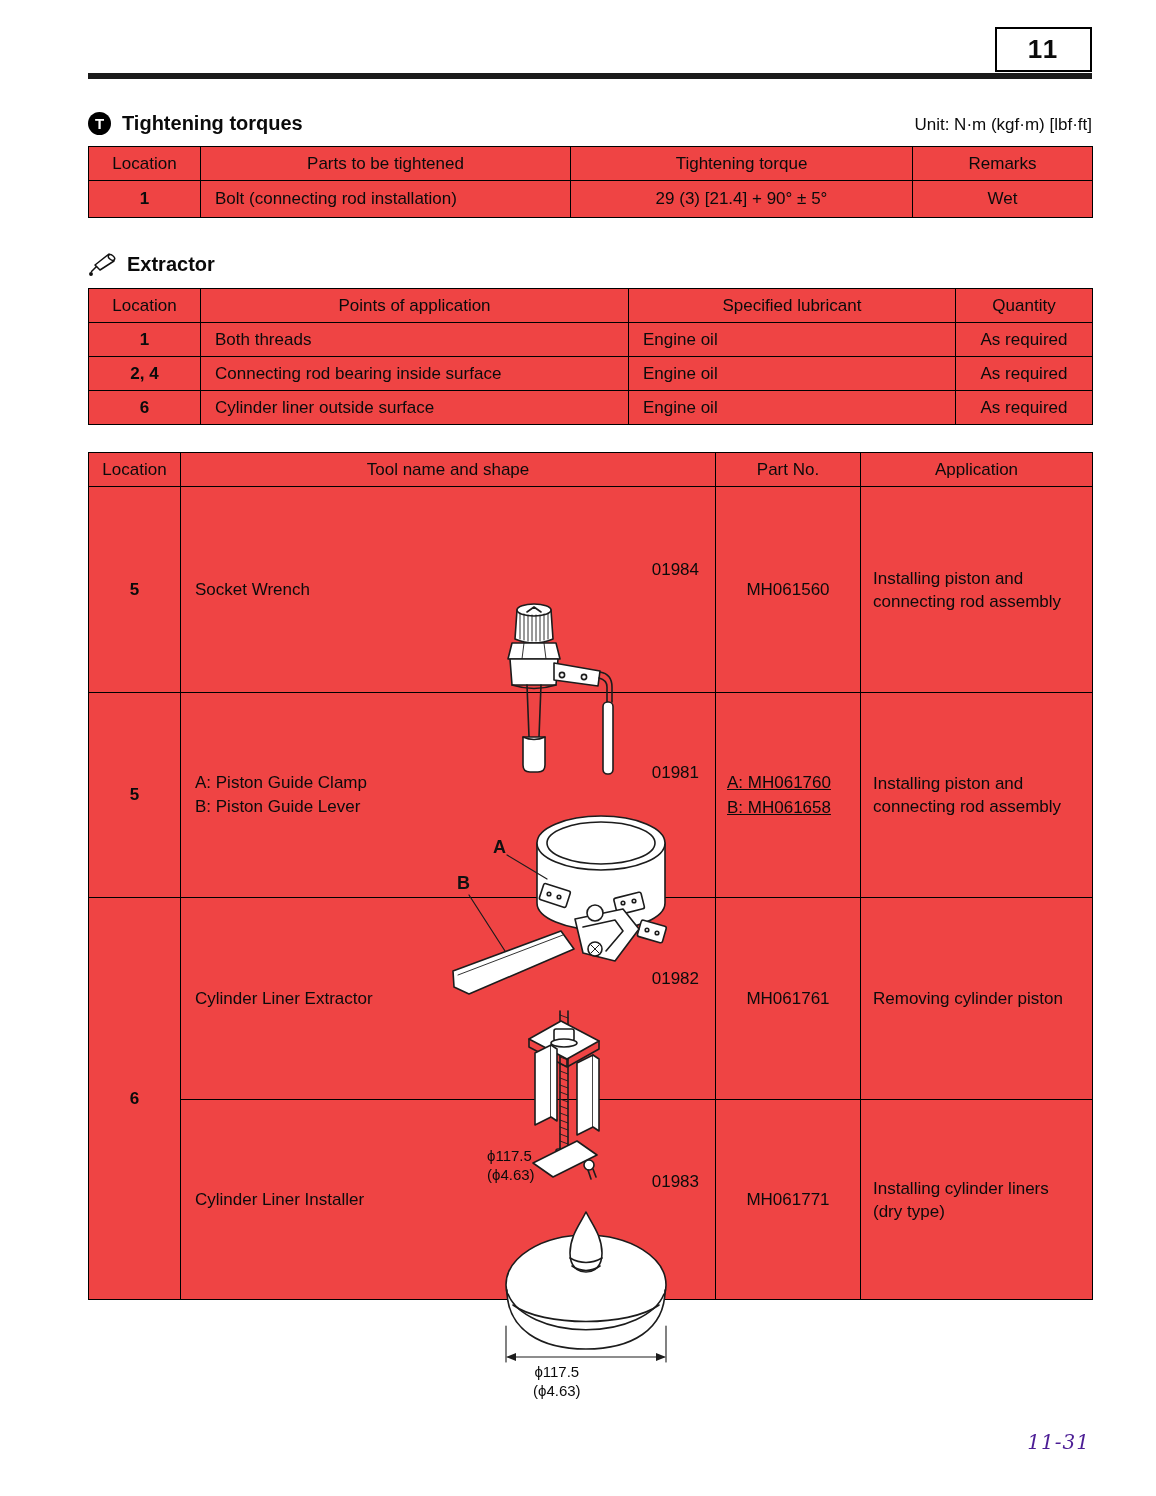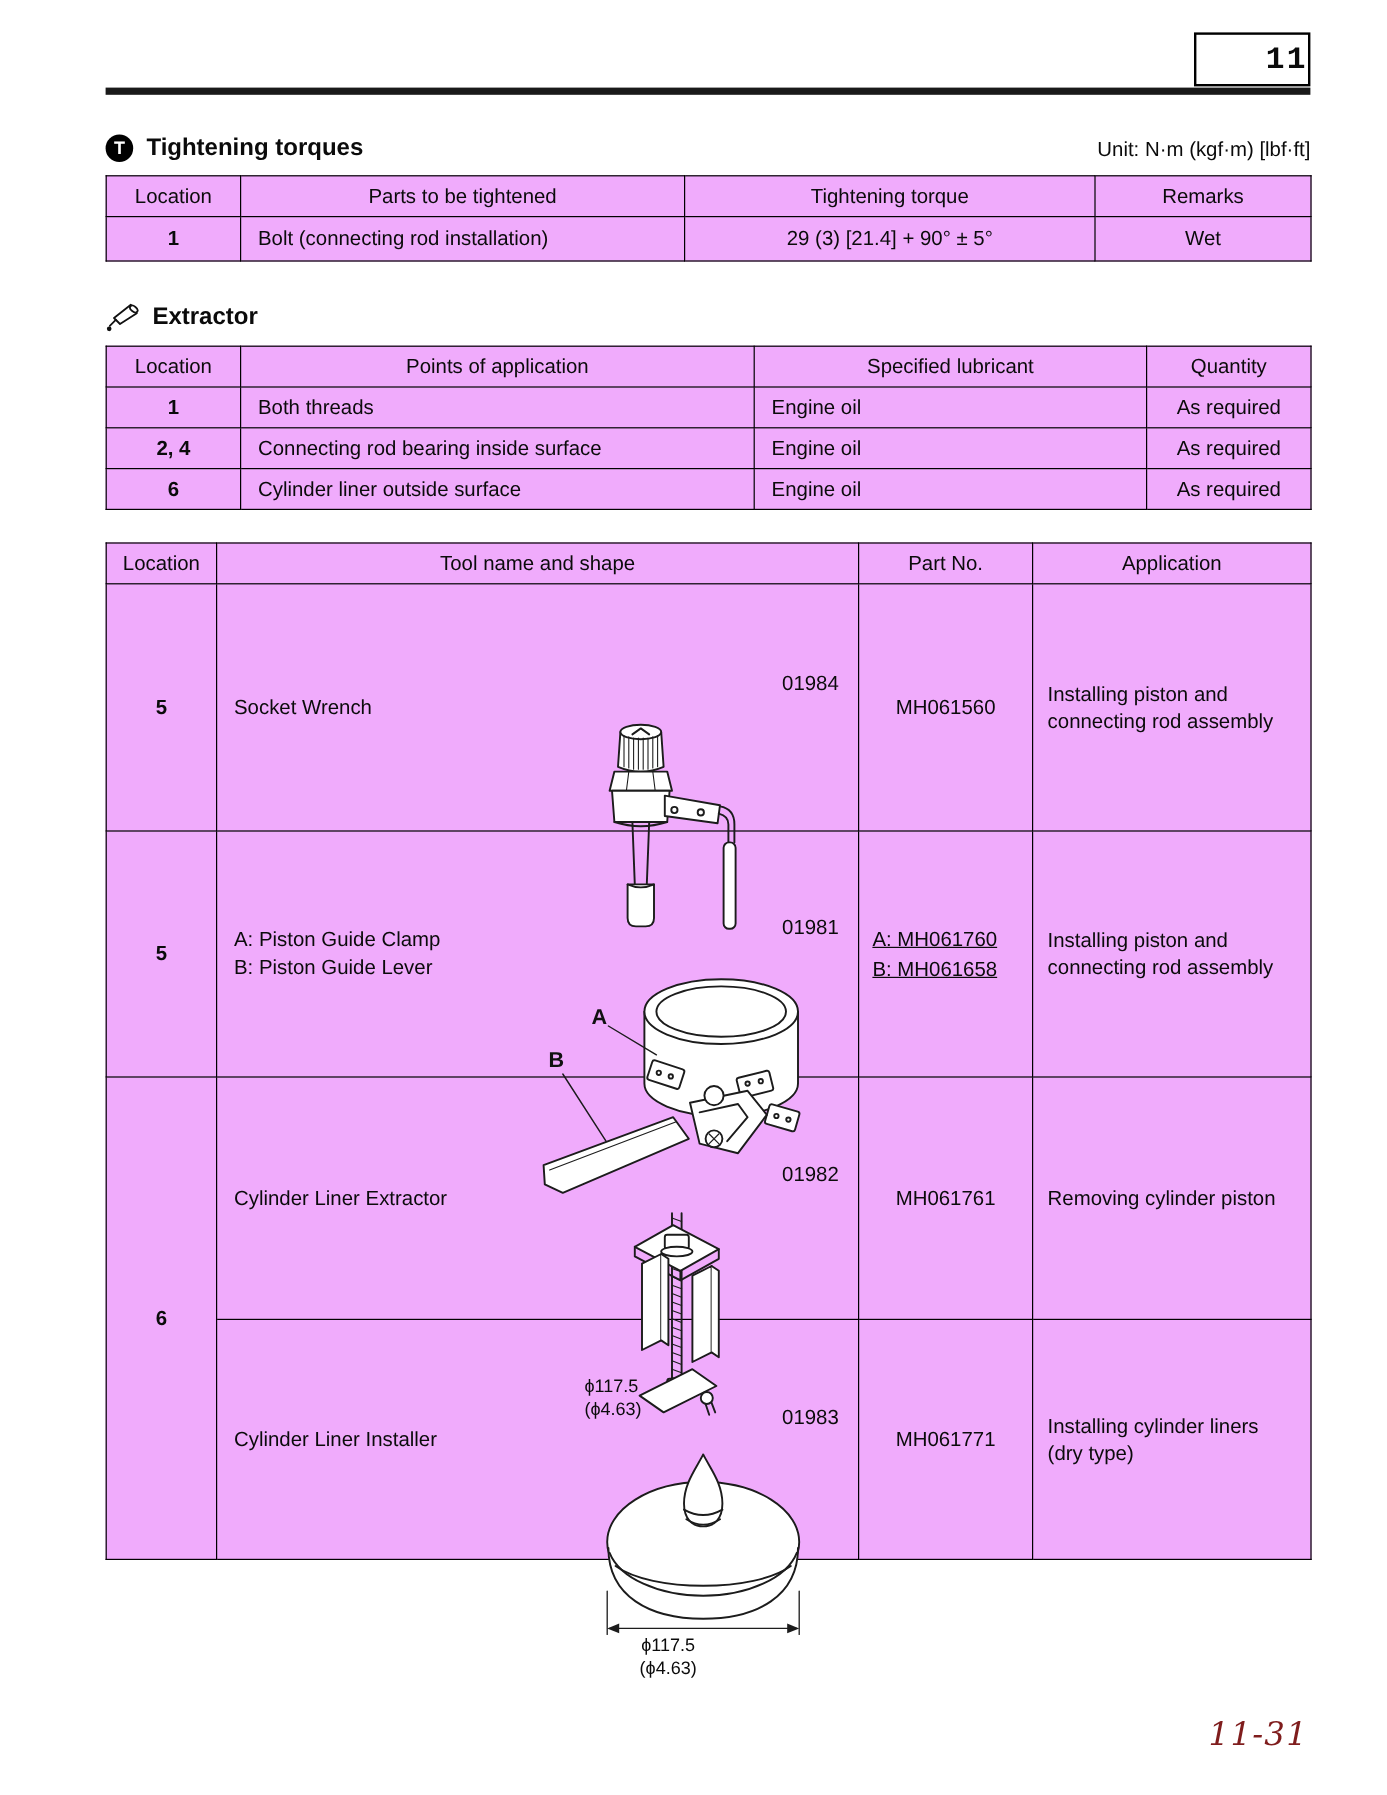--- a/index.html
+++ b/index.html
@@ -4,42 +4,42 @@
 <style>
   html,body { margin:0; padding:0; background:#e8e8e8; }
   .page {
     position:relative; width:1156px; height:1496px; background:#ffffff;
     font-family:"Liberation Sans", sans-serif; color:#0b0b0b; margin:0 auto;
     overflow:hidden;
   }
   
   .chapter-box {
     position:absolute; left:995px; top:27px; width:93px; height:41px;
-    border:2.5px solid #000; display:flex; align-items:center; justify-content:flex-end;
-    font-size:26px; font-weight:bold; letter-spacing:2px; background:#fff;font-family:Liberation Mono, monospace;
+    border:2.5px solid #000; display:flex; align-items:center; justify-content:center;
+    font-size:26px; font-weight:bold; letter-spacing:2px; background:#fff;
   }
   .top-rule { position:absolute; left:88px; top:73px; width:1004px; height:6px; background:#1a1a1a; }
 
   .section { position:absolute; left:88px; width:1004px; }
   .sec-head { display:flex; justify-content:space-between; align-items:flex-end; margin-bottom:11px; }
   .sec-title { display:flex; align-items:center; gap:11px; font-size:20px; font-weight:bold; }
   .unit { font-size:17px; }
 
   .badge-circle {
     width:23px; height:23px; border-radius:50%; background:#000; color:#fff;
     display:flex; align-items:center; justify-content:center;
     font-size:15px; font-weight:bold; flex:0 0 auto;
   }
   .badge-square {
     width:23px; height:23px; border-radius:5px; background:#000;
     display:flex; align-items:center; justify-content:center; flex:0 0 auto;
   }
   .oil-icon { width:28px; height:26px; flex:0 0 auto; }
 
-  table { border-collapse:collapse; width:1004px; table-layout:fixed; background:#f0abfc; }
+  table { border-collapse:collapse; width:1004px; table-layout:fixed; background:#ef4444; }
   th, td { border:1.6px solid #000; font-size:17px; font-weight:normal; padding:0; vertical-align:middle; }
   th { height:33px; text-align:center; }
   td.loc { text-align:center; font-weight:bold; }
   td.left { text-align:left; padding-left:14px; padding-right:8px; }
   td.center { text-align:center; }
 
   .t1 tr.data td { height:36px; }
   .t2 tr.data td { height:33px; }
 
   
@@ -54,21 +54,21 @@
   .dim { position:absolute; font-size:15px; line-height:19px; }
   .part-lines { padding-left:11px; line-height:25px; text-align:left;text-decoration:underline; }
   .app-cell { padding-left:12px; padding-right:10px; line-height:23px; text-align:left; }
 
   svg.lineart { stroke:#1c1c1c; stroke-width:1.6; fill:none; stroke-linejoin:round; stroke-linecap:round; }
   svg.lineart .f { fill:#fff; }
   svg.lineart text { stroke:none; fill:#111; font-family:"Liberation Sans",sans-serif; font-size:18px; font-weight:bold; }
 
   .page-num {
     position:absolute; top:1430px; right:66px;
-    font-family:"DejaVu Serif", serif; font-style:italic; font-size:27px; letter-spacing:1px; color:#7f1d1d;
+    font-family:"DejaVu Serif", serif; font-style:italic; font-size:20px; letter-spacing:1px; color:#4c1d95;
   }
 </style>
 </head>
 <body>
 
 <div class="page">
 
   <div class="chapter-box">
     <span>11</span>
   </div>

